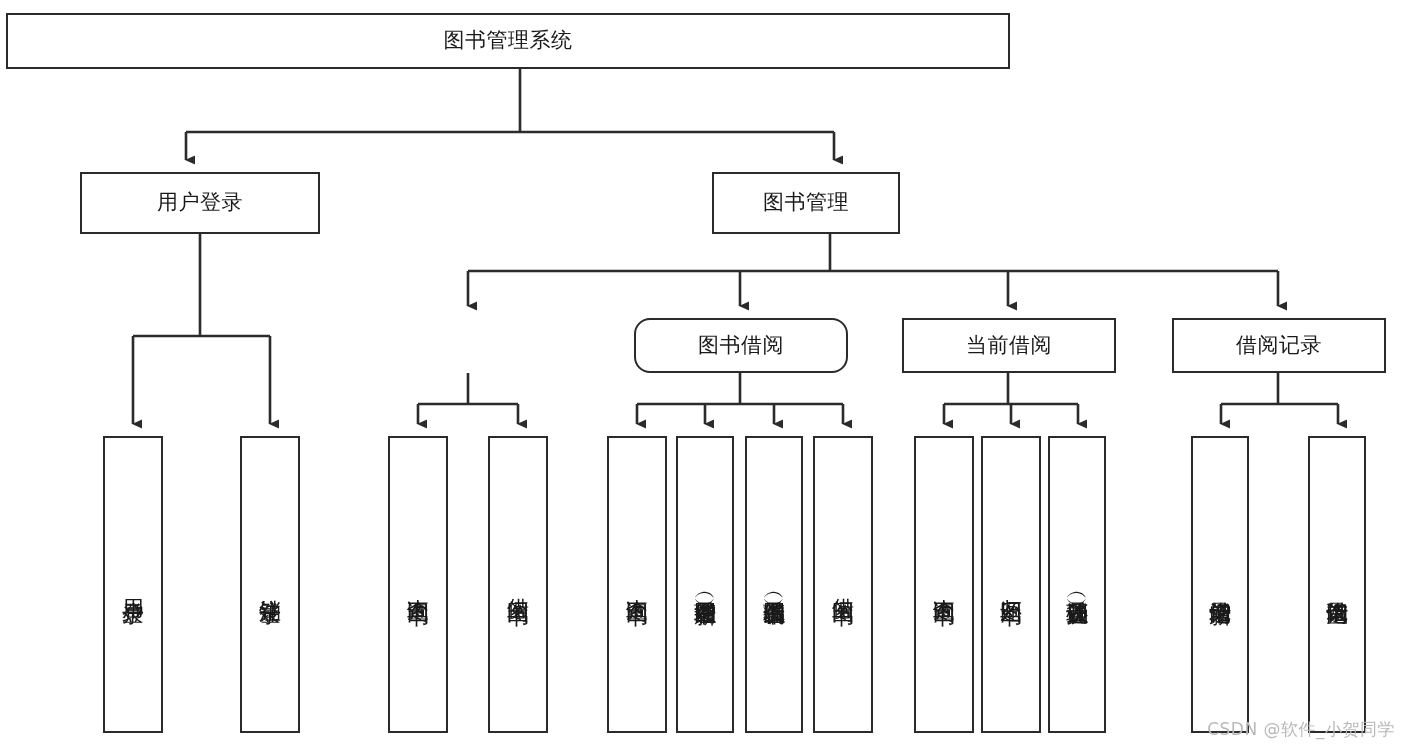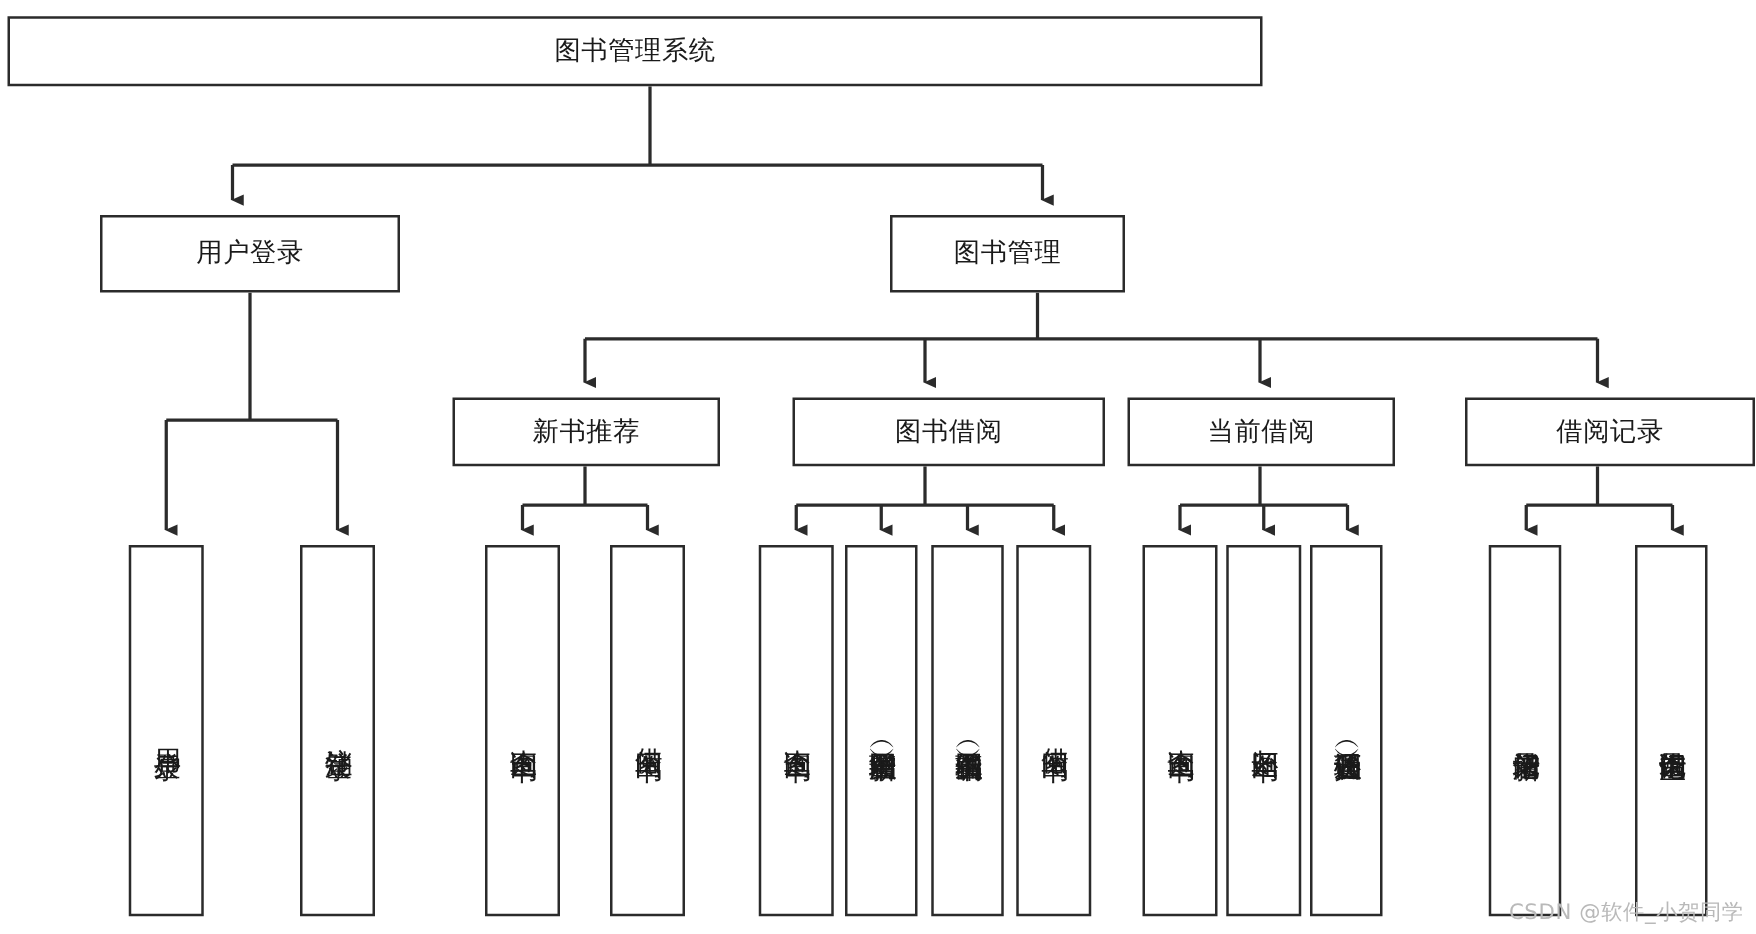--- a/index.html
+++ b/index.html
@@ -118,24 +118,23 @@
       <path d="M1221,404 L1221,424" marker-end="url(#arrow)"></path>
       <path d="M1338,404 L1338,424" marker-end="url(#arrow)"></path>
     </g>
   </svg>
 
   <div class="node node-h" style="left:6px; top:13px; width:1004px; height:56px;">图书管理系统</div>
 
   <div class="node node-h" style="left:80px; top:172px; width:240px; height:62px;">用户登录</div>
   <div class="node node-h" style="left:712px; top:172px; width:188px; height:62px;">图书管理</div>
 
-  <div class="node node-h" style="left:362px; top:318px; width:214px; height:55px;">新书推荐</div>
-  <div class="node node-h" style="left:634px; top:318px; width:250px; height:55px;">图书借阅</div>
+  <div class="node node-h" style="left:634px; top:318px; width:214px; height:55px;border-radius:16px;">图书借阅</div>
   <div class="node node-h" style="left:902px; top:318px; width:214px; height:55px;">当前借阅</div>
-  <div class="node node-h" style="left:1172px; top:318px; width:232px; height:55px;">借阅记录</div>
+  <div class="node node-h" style="left:1172px; top:318px; width:214px; height:55px;">借阅记录</div>
 
   <div class="node node-v" style="left:103px; top:436px; width:60px; height:297px;">用户登录</div>
   <div class="node node-v" style="left:240px; top:436px; width:60px; height:297px;">注销登录</div>
 
   <div class="node node-v" style="left:388px; top:436px; width:60px; height:297px;">查询图书</div>
   <div class="node node-v" style="left:488px; top:436px; width:60px; height:297px;">借阅图书</div>
 
   <div class="node node-v" style="left:607px; top:436px; width:60px; height:297px;">查询图书</div>
   <div class="node node-v tight" style="left:676px; top:436px; width:58px; height:297px;">新增图书（管理员）</div>
   <div class="node node-v tight" style="left:745px; top:436px; width:58px; height:297px;">编辑图书（管理员）</div>

